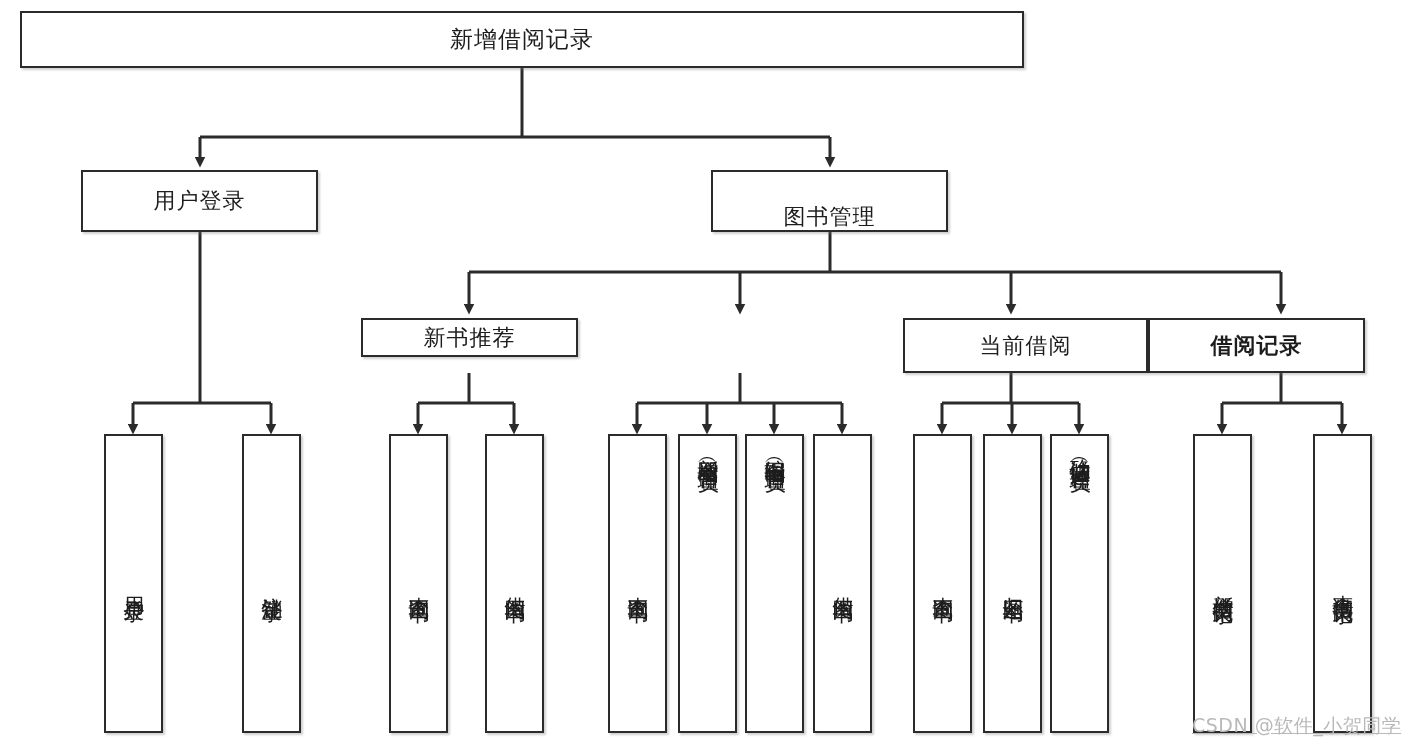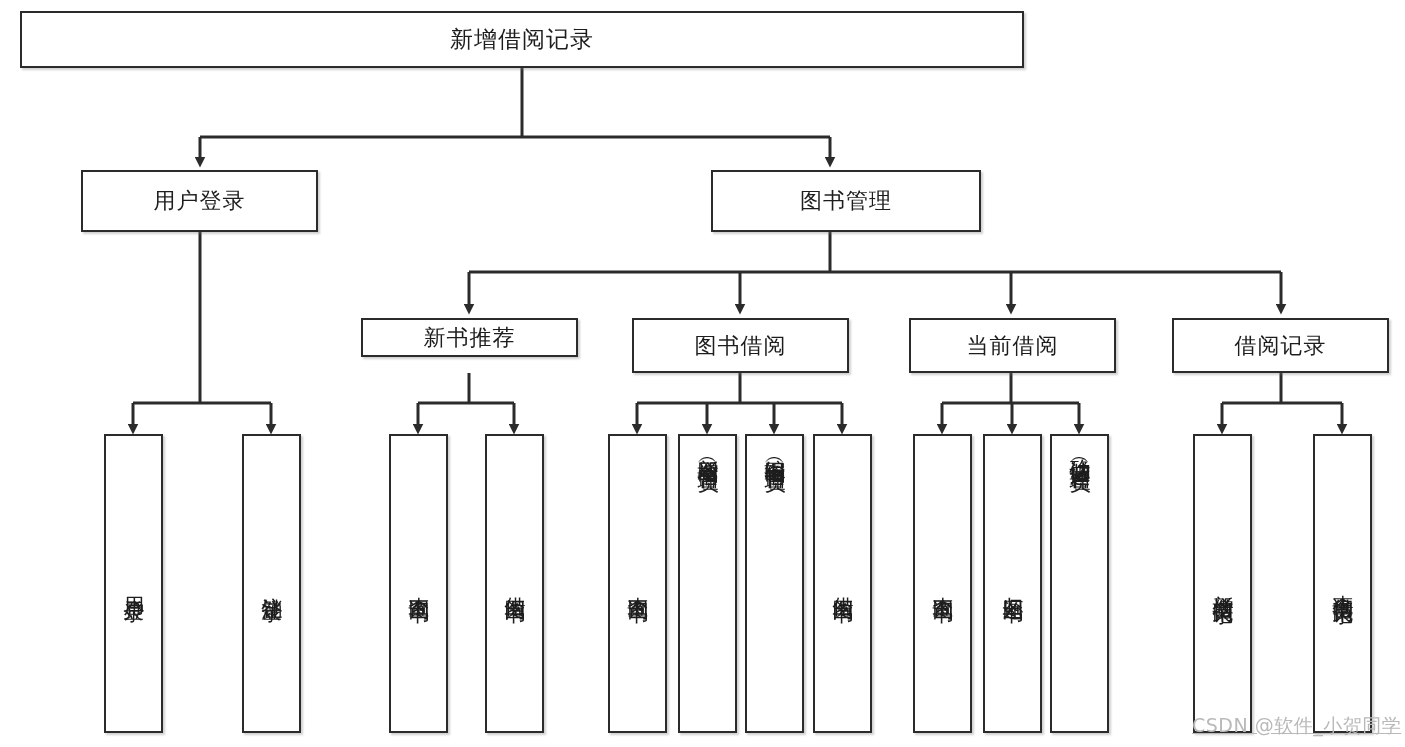--- a/index.html
+++ b/index.html
@@ -131,34 +131,31 @@
     </g>
   </svg>
 
   <div class="node horiz root" style="left:20px; top:11px; width:1004px; height:57px;">
     <span class="label">新增借阅记录</span>
   </div>
 
   <div class="node horiz" style="left:81px; top:170px; width:237px; height:62px;">
     <span class="label">用户登录</span>
   </div>
-  <div class="node horiz" style="left:711px; top:170px; width:270px; height:62px;">
+  <div class="node horiz" style="left:711px; top:170px; width:237px; height:62px;align-items:flex-end;">
     <span class="label">图书管理</span>
   </div>
 
   <div class="node horiz" style="left:361px; top:318px; width:217px; height:39px;">
     <span class="label">新书推荐</span>
   </div>
-  <div class="node horiz" style="left:632px; top:318px; width:217px; height:55px;">
-    <span class="label">图书借阅</span>
-  </div>
-  <div class="node horiz" style="left:903px; top:318px; width:207px; height:55px;margin-left:6px;">
+  <div class="node horiz" style="left:903px; top:318px; width:245px; height:55px;">
     <span class="label">当前借阅</span>
   </div>
-  <div class="node horiz" style="left:1172px; top:318px; width:217px; height:55px;">
+  <div class="node horiz" style="left:1148px; top:318px; width:217px; height:55px;font-weight:bold;">
     <span class="label">借阅记录</span>
   </div>
 
   <div class="node vert mid" style="left:104px; top:434px; width:59px; height:299px;">
     <span class="label">用户登录</span>
   </div>
   <div class="node vert mid" style="left:242px; top:434px; width:59px; height:299px;">
     <span class="label">注销登录</span>
   </div>
 

